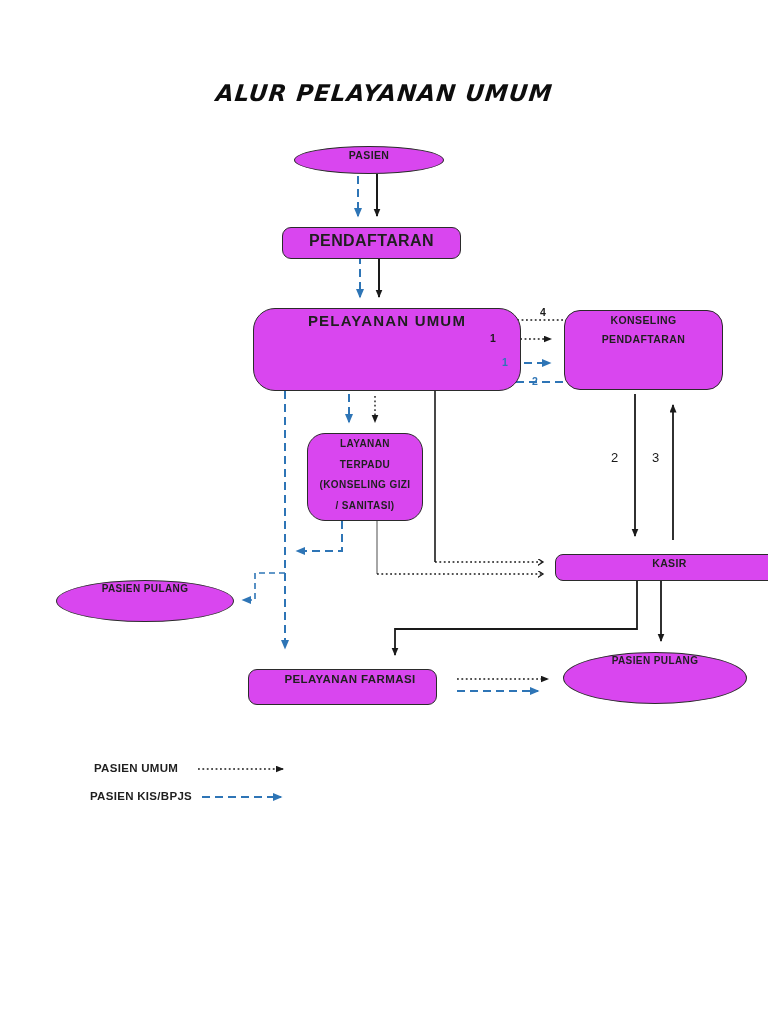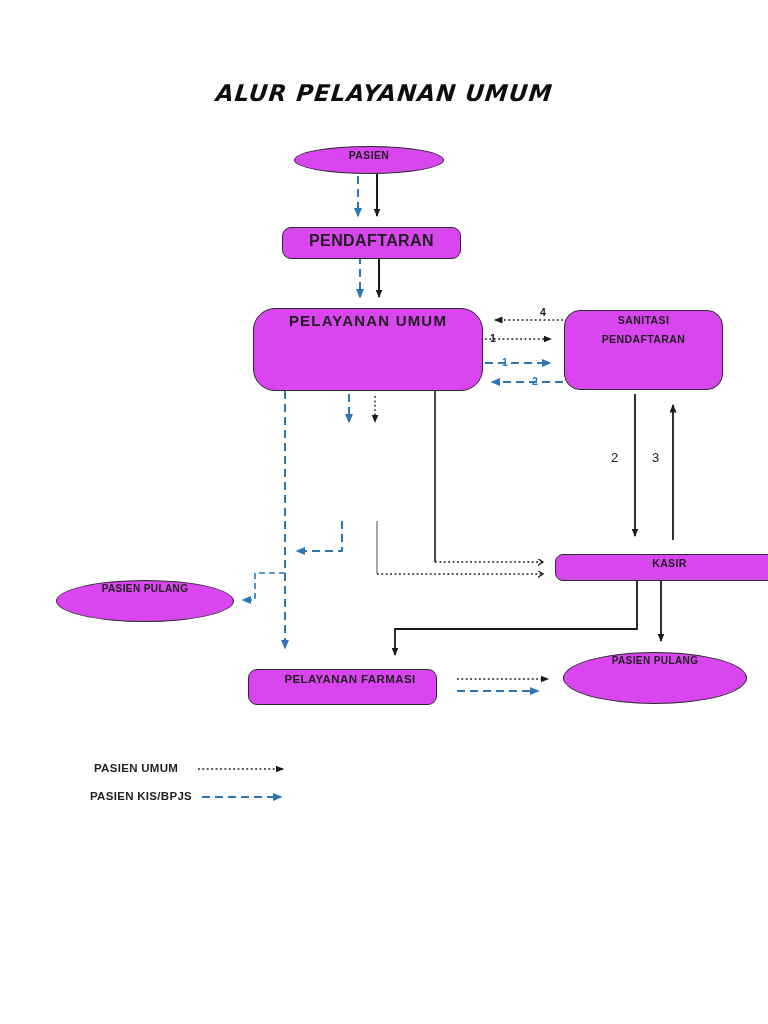--- a/index.html
+++ b/index.html
@@ -94,29 +94,35 @@
   <div class="title"><span>ALUR PELAYANAN UMUM</span></div>
 
   <div class="node ellipse" style="left:294px;top:146px;width:150px;height:28px;">
     <span class="lbl">PASIEN</span>
   </div>
 
   <div class="node" style="left:282px;top:227px;width:179px;height:32px;border-radius:9px;font-size:16px;">
     <span class="lbl">PENDAFTARAN</span>
   </div>
 
-  <div class="node" style="left:253px;top:308px;width:230px;height:83px;border-radius:22px;font-size:15px;font-weight:600;letter-spacing:1.2px;">
+  <div class="node" style="left:253px;top:308px;width:268px;height:83px;border-radius:22px;font-size:15px;font-weight:600;letter-spacing:1.2px;">
     <span class="lbl">PELAYANAN UMUM</span>
   </div>
 
   <div class="node" style="left:564px;top:310px;width:159px;height:80px;border-radius:16px;line-height:1.8;">
-    <span class="lbl">SANITASI</span>
+    <span class="lbl">KONSELING</span>
     <span class="lbl">PENDAFTARAN</span>
   </div>
 
+  <div class="node" style="left:307px;top:433px;width:116px;height:88px;border-radius:18px;font-size:10px;line-height:2.05;">
+    <span class="lbl">LAYANAN</span>
+    <span class="lbl">TERPADU</span>
+    <span class="lbl">(KONSELING GIZI</span>
+    <span class="lbl">/ SANITASI)</span>
+  </div>
 
   <div class="node" style="left:555px;top:554px;width:229px;height:27px;border-radius:8px;">
     <span class="lbl">KASIR</span>
   </div>
 
   <div class="node ellipse" style="left:56px;top:580px;width:178px;height:42px;font-size:10px;">
     <span class="lbl">PASIEN PULANG</span>
   </div>
 
   <div class="node" style="left:248px;top:669px;width:189px;height:36px;border-radius:9px;font-size:11.5px;padding-left:15px;">

